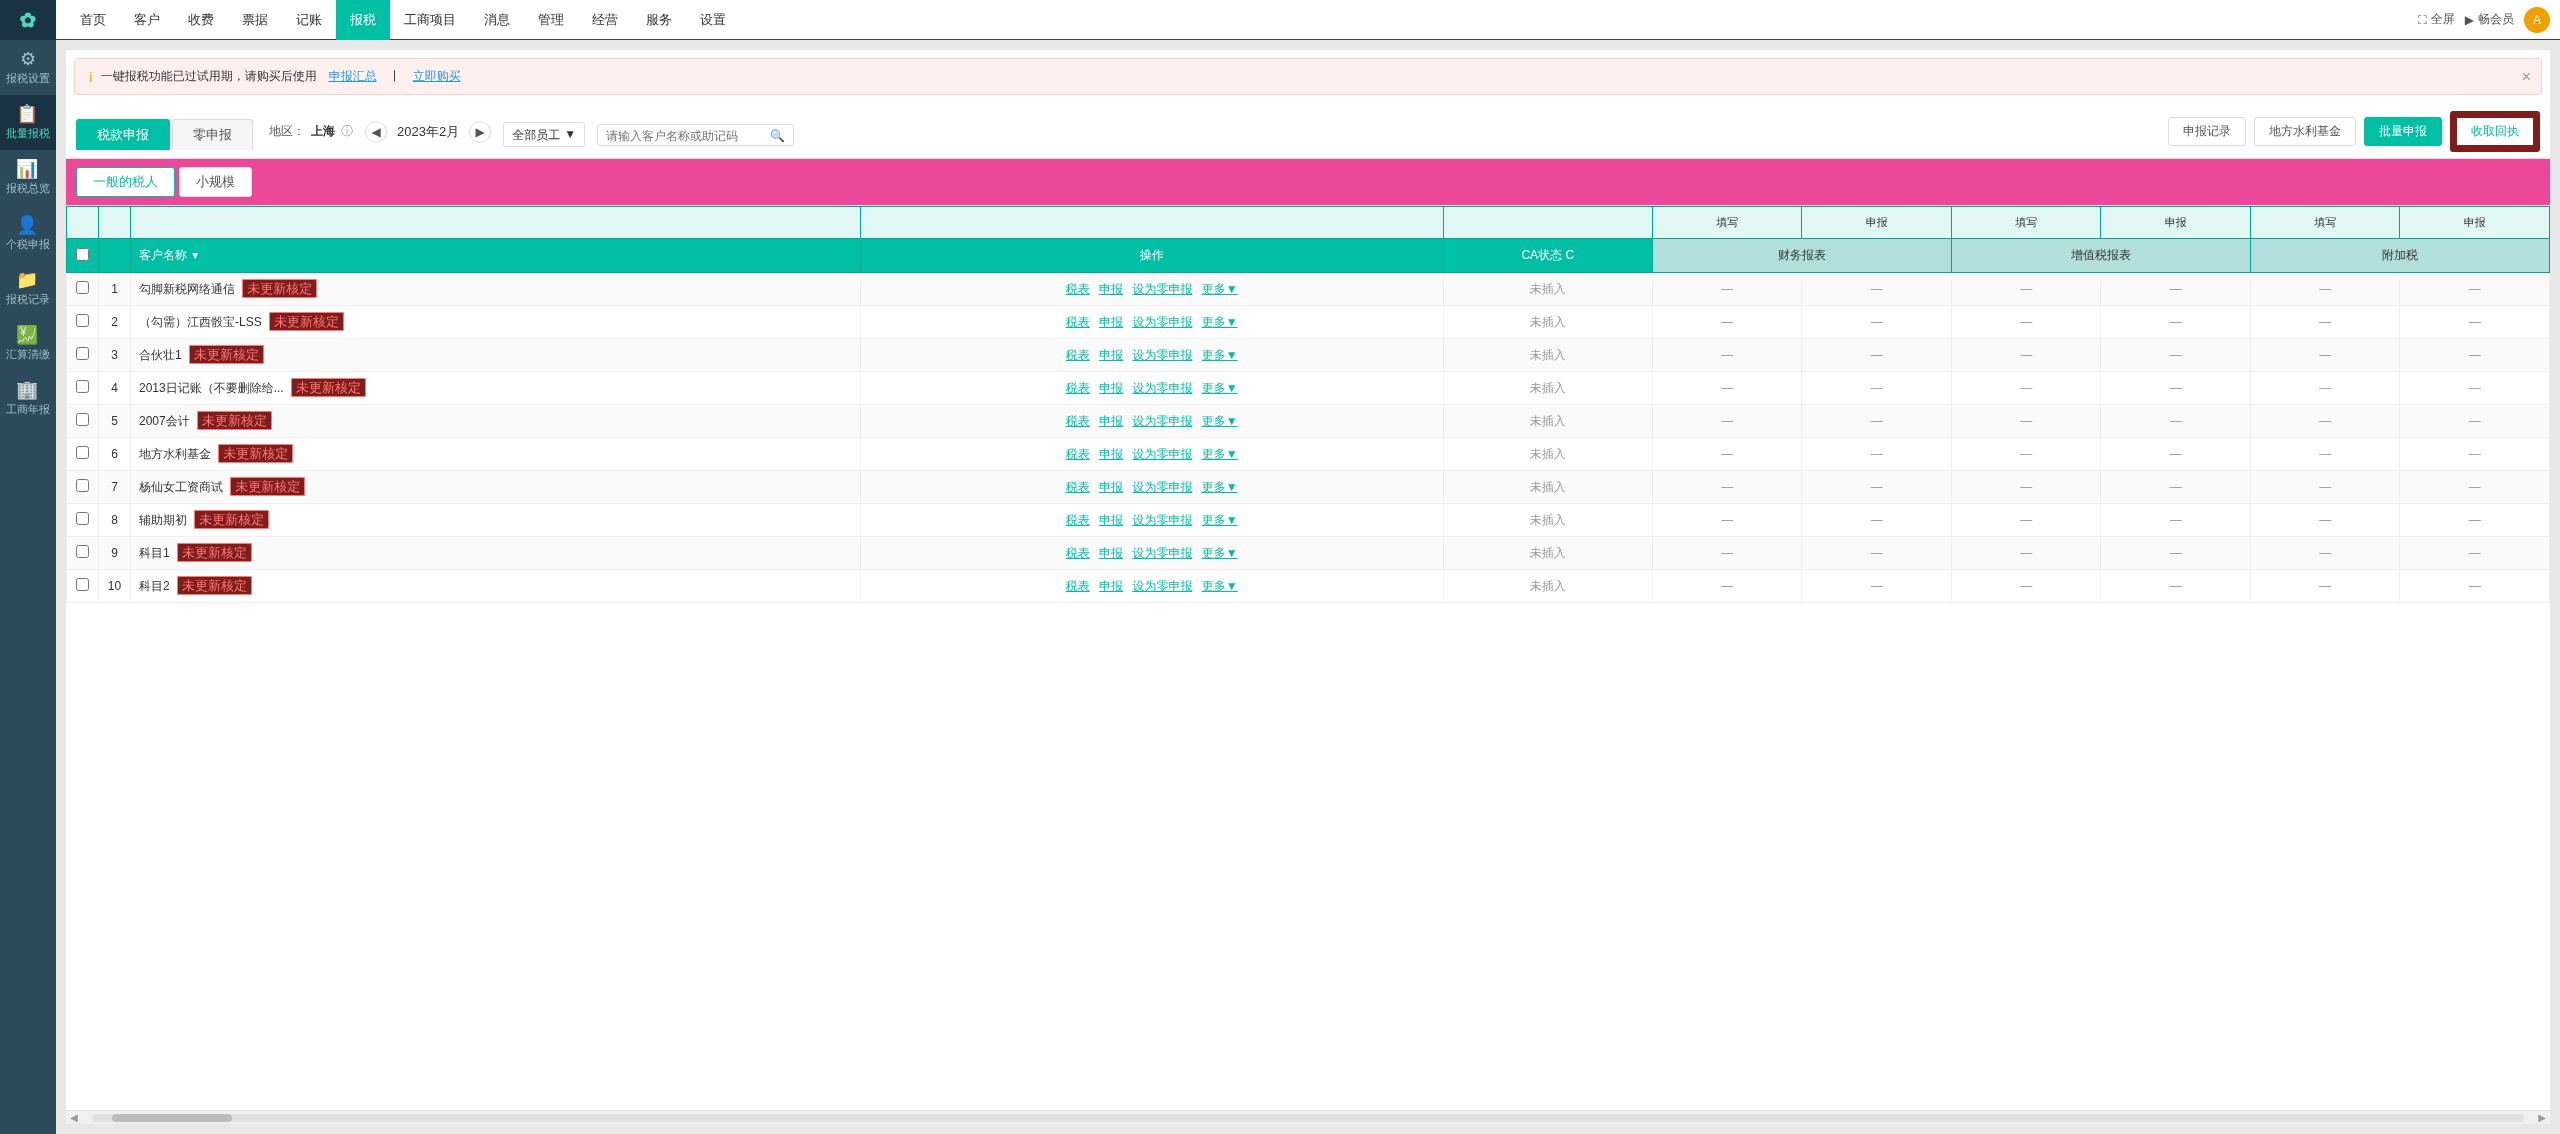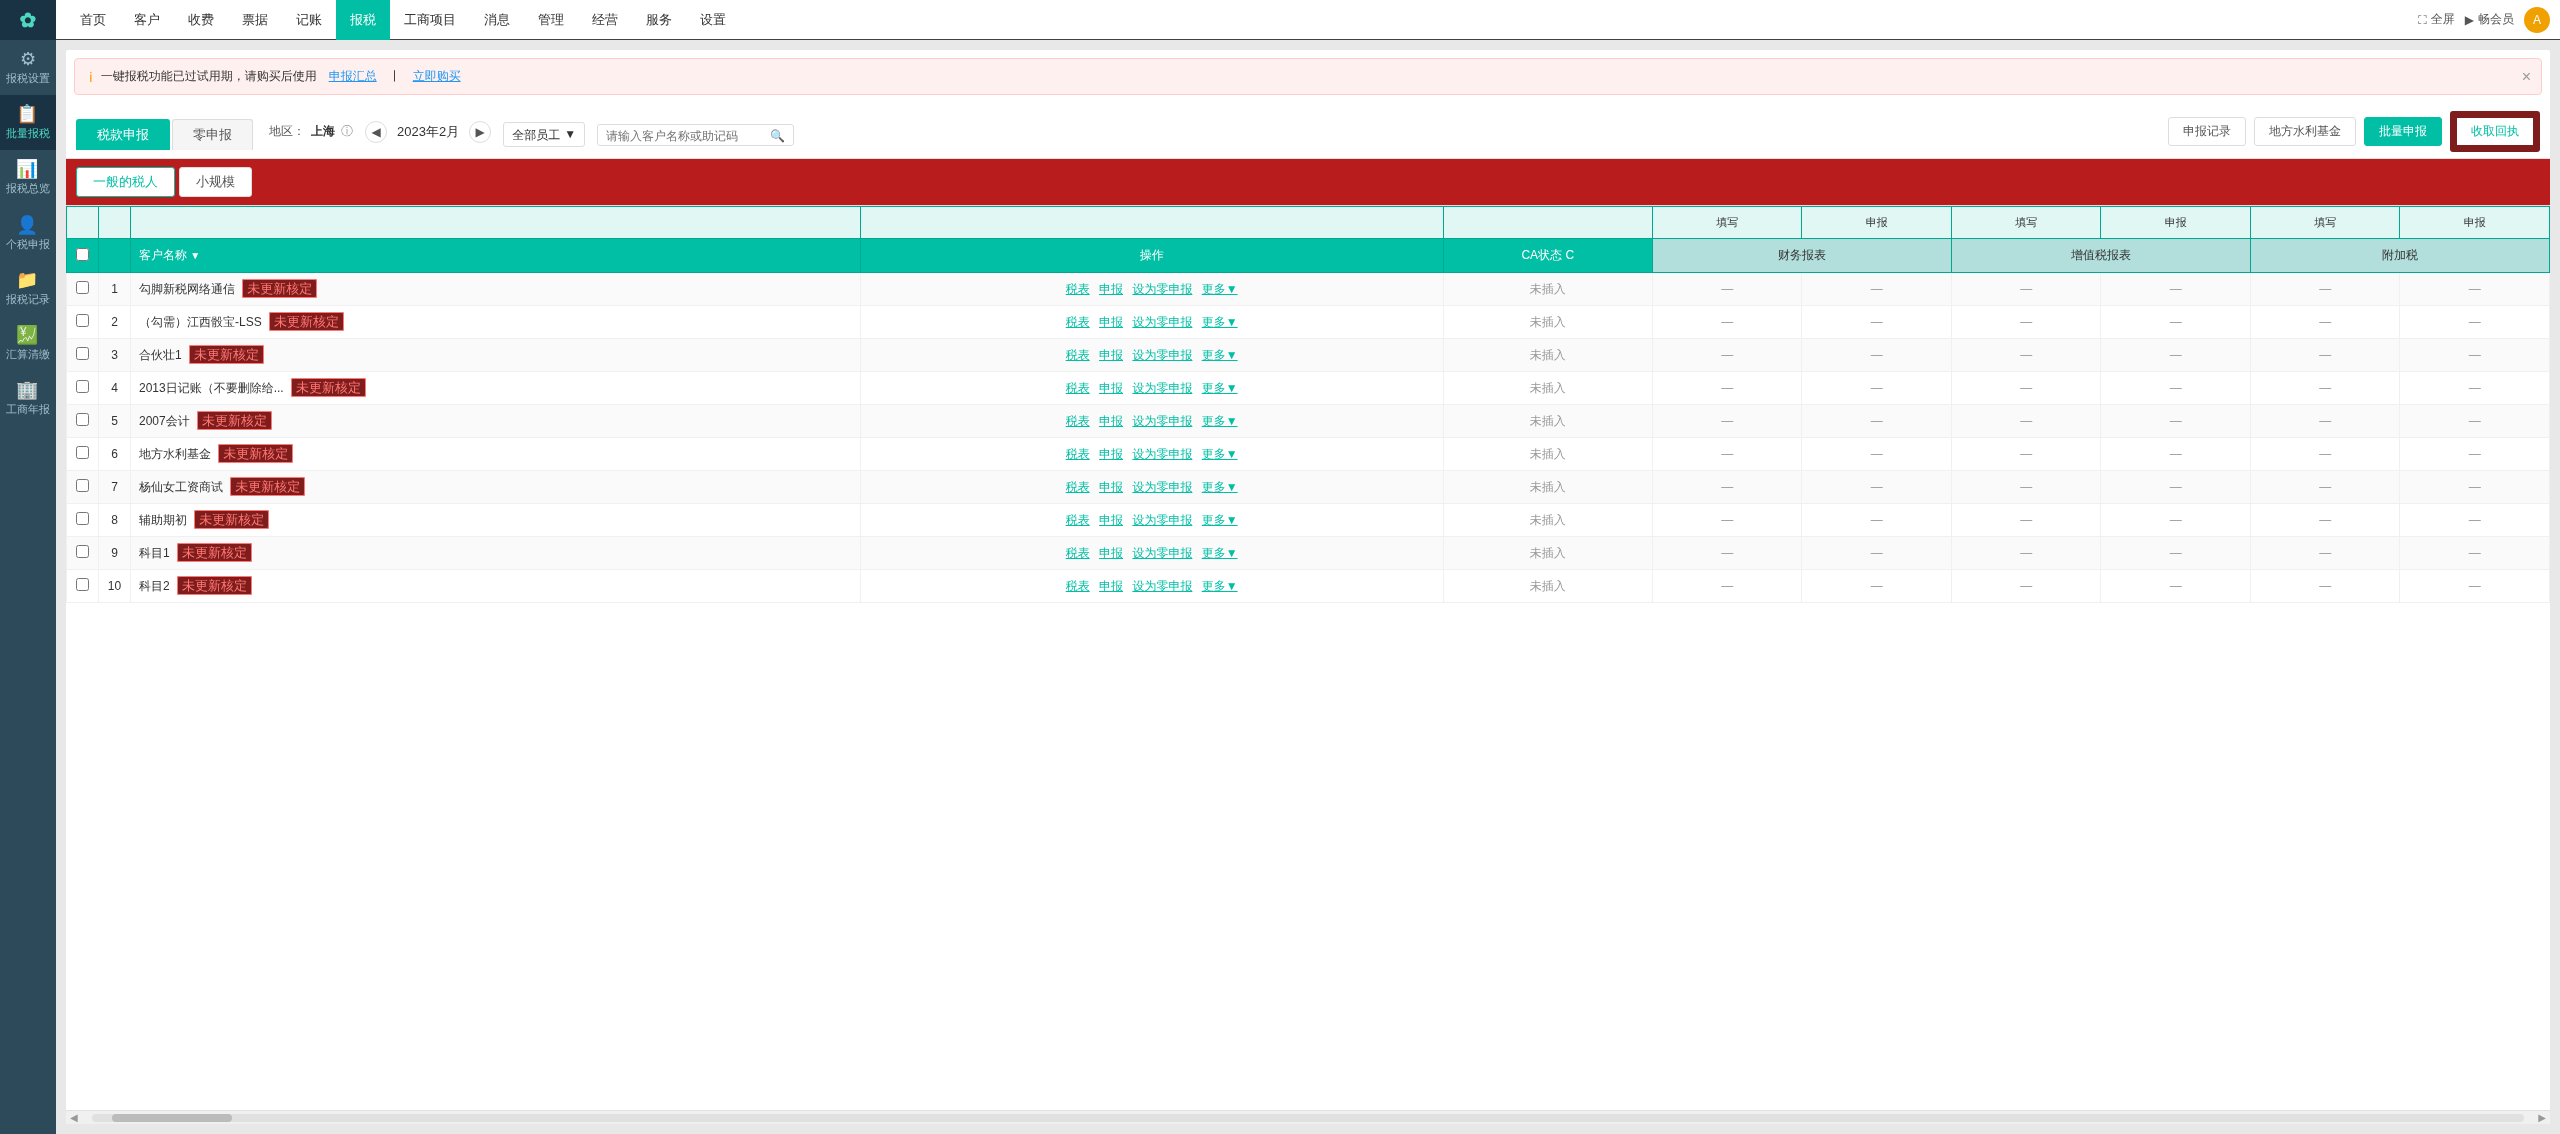--- a/index.html
+++ b/index.html
@@ -230,21 +230,21 @@
       font-size: 12px;
       cursor: pointer;
     }
 
     
     .sub-tab-bar {
       display: flex;
       align-items: center;
       padding: 8px 10px;
       gap: 0;
-      background: #b91c1c;
+      background: #ec4899;
       border-bottom: 1px solid #e0e0e0;
       font-family: Liberation Serif, serif;
     }
     .sub-tab {
       padding: 5px 16px;
       border: 1px solid #ddd;
       border-radius: 3px;
       cursor: pointer;
       font-size: 13px;
       color: #555;

